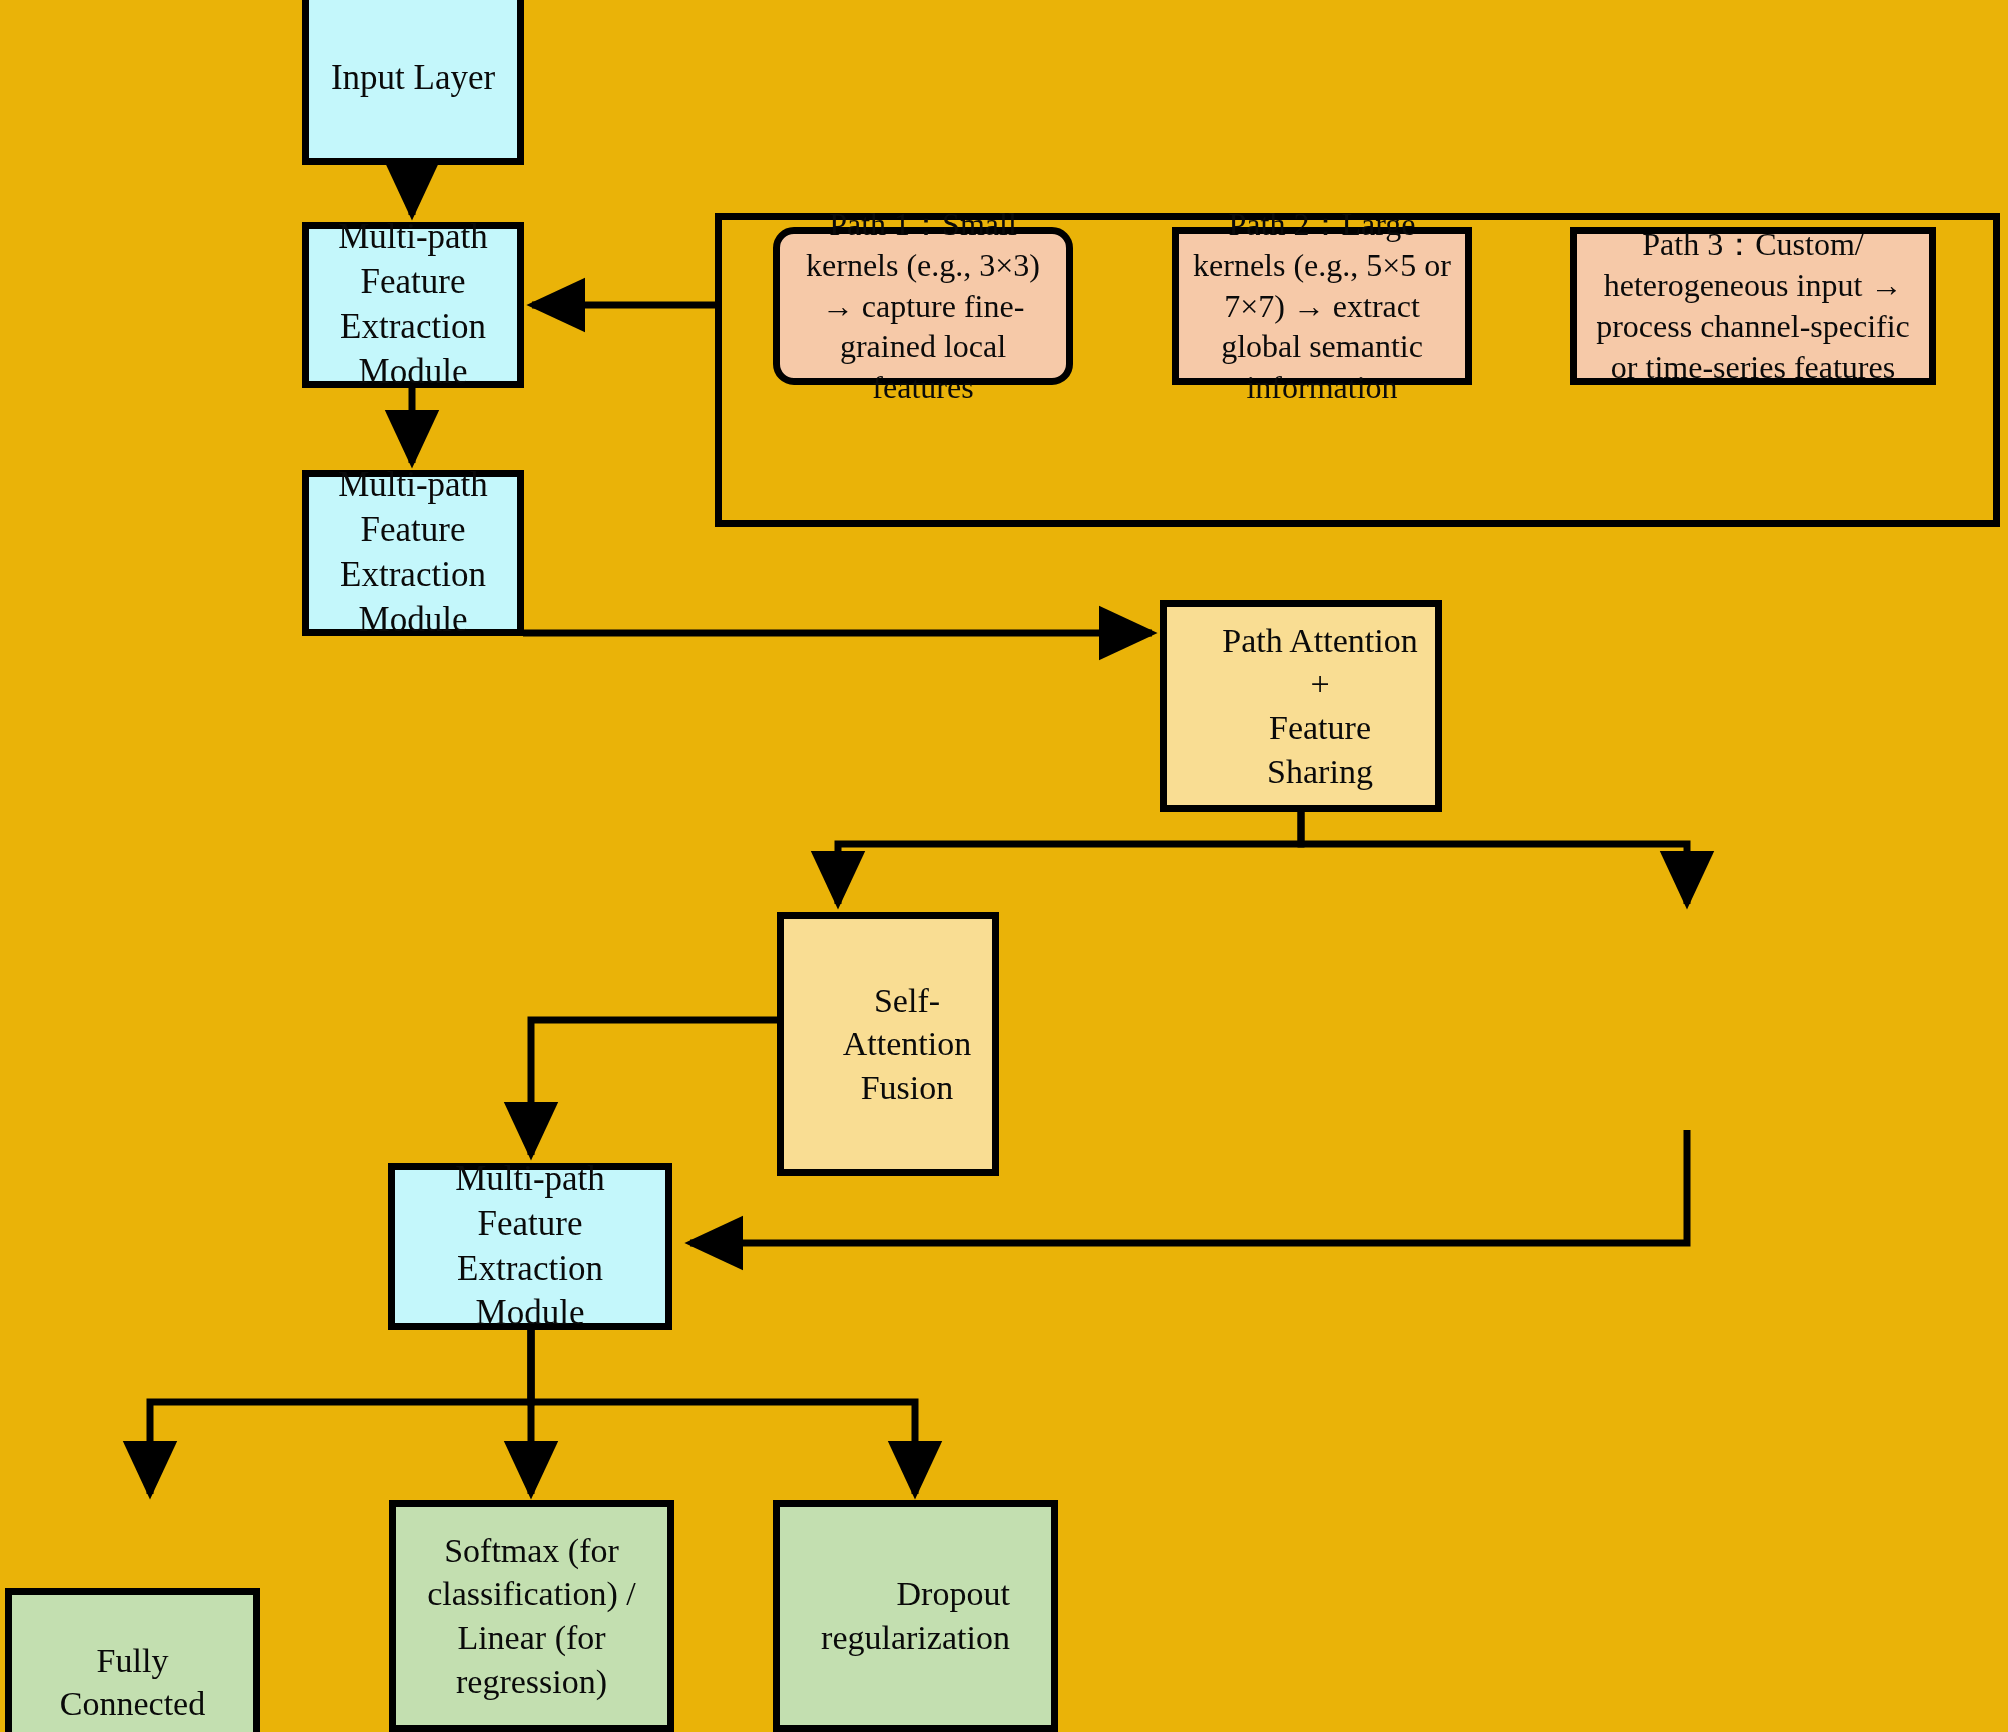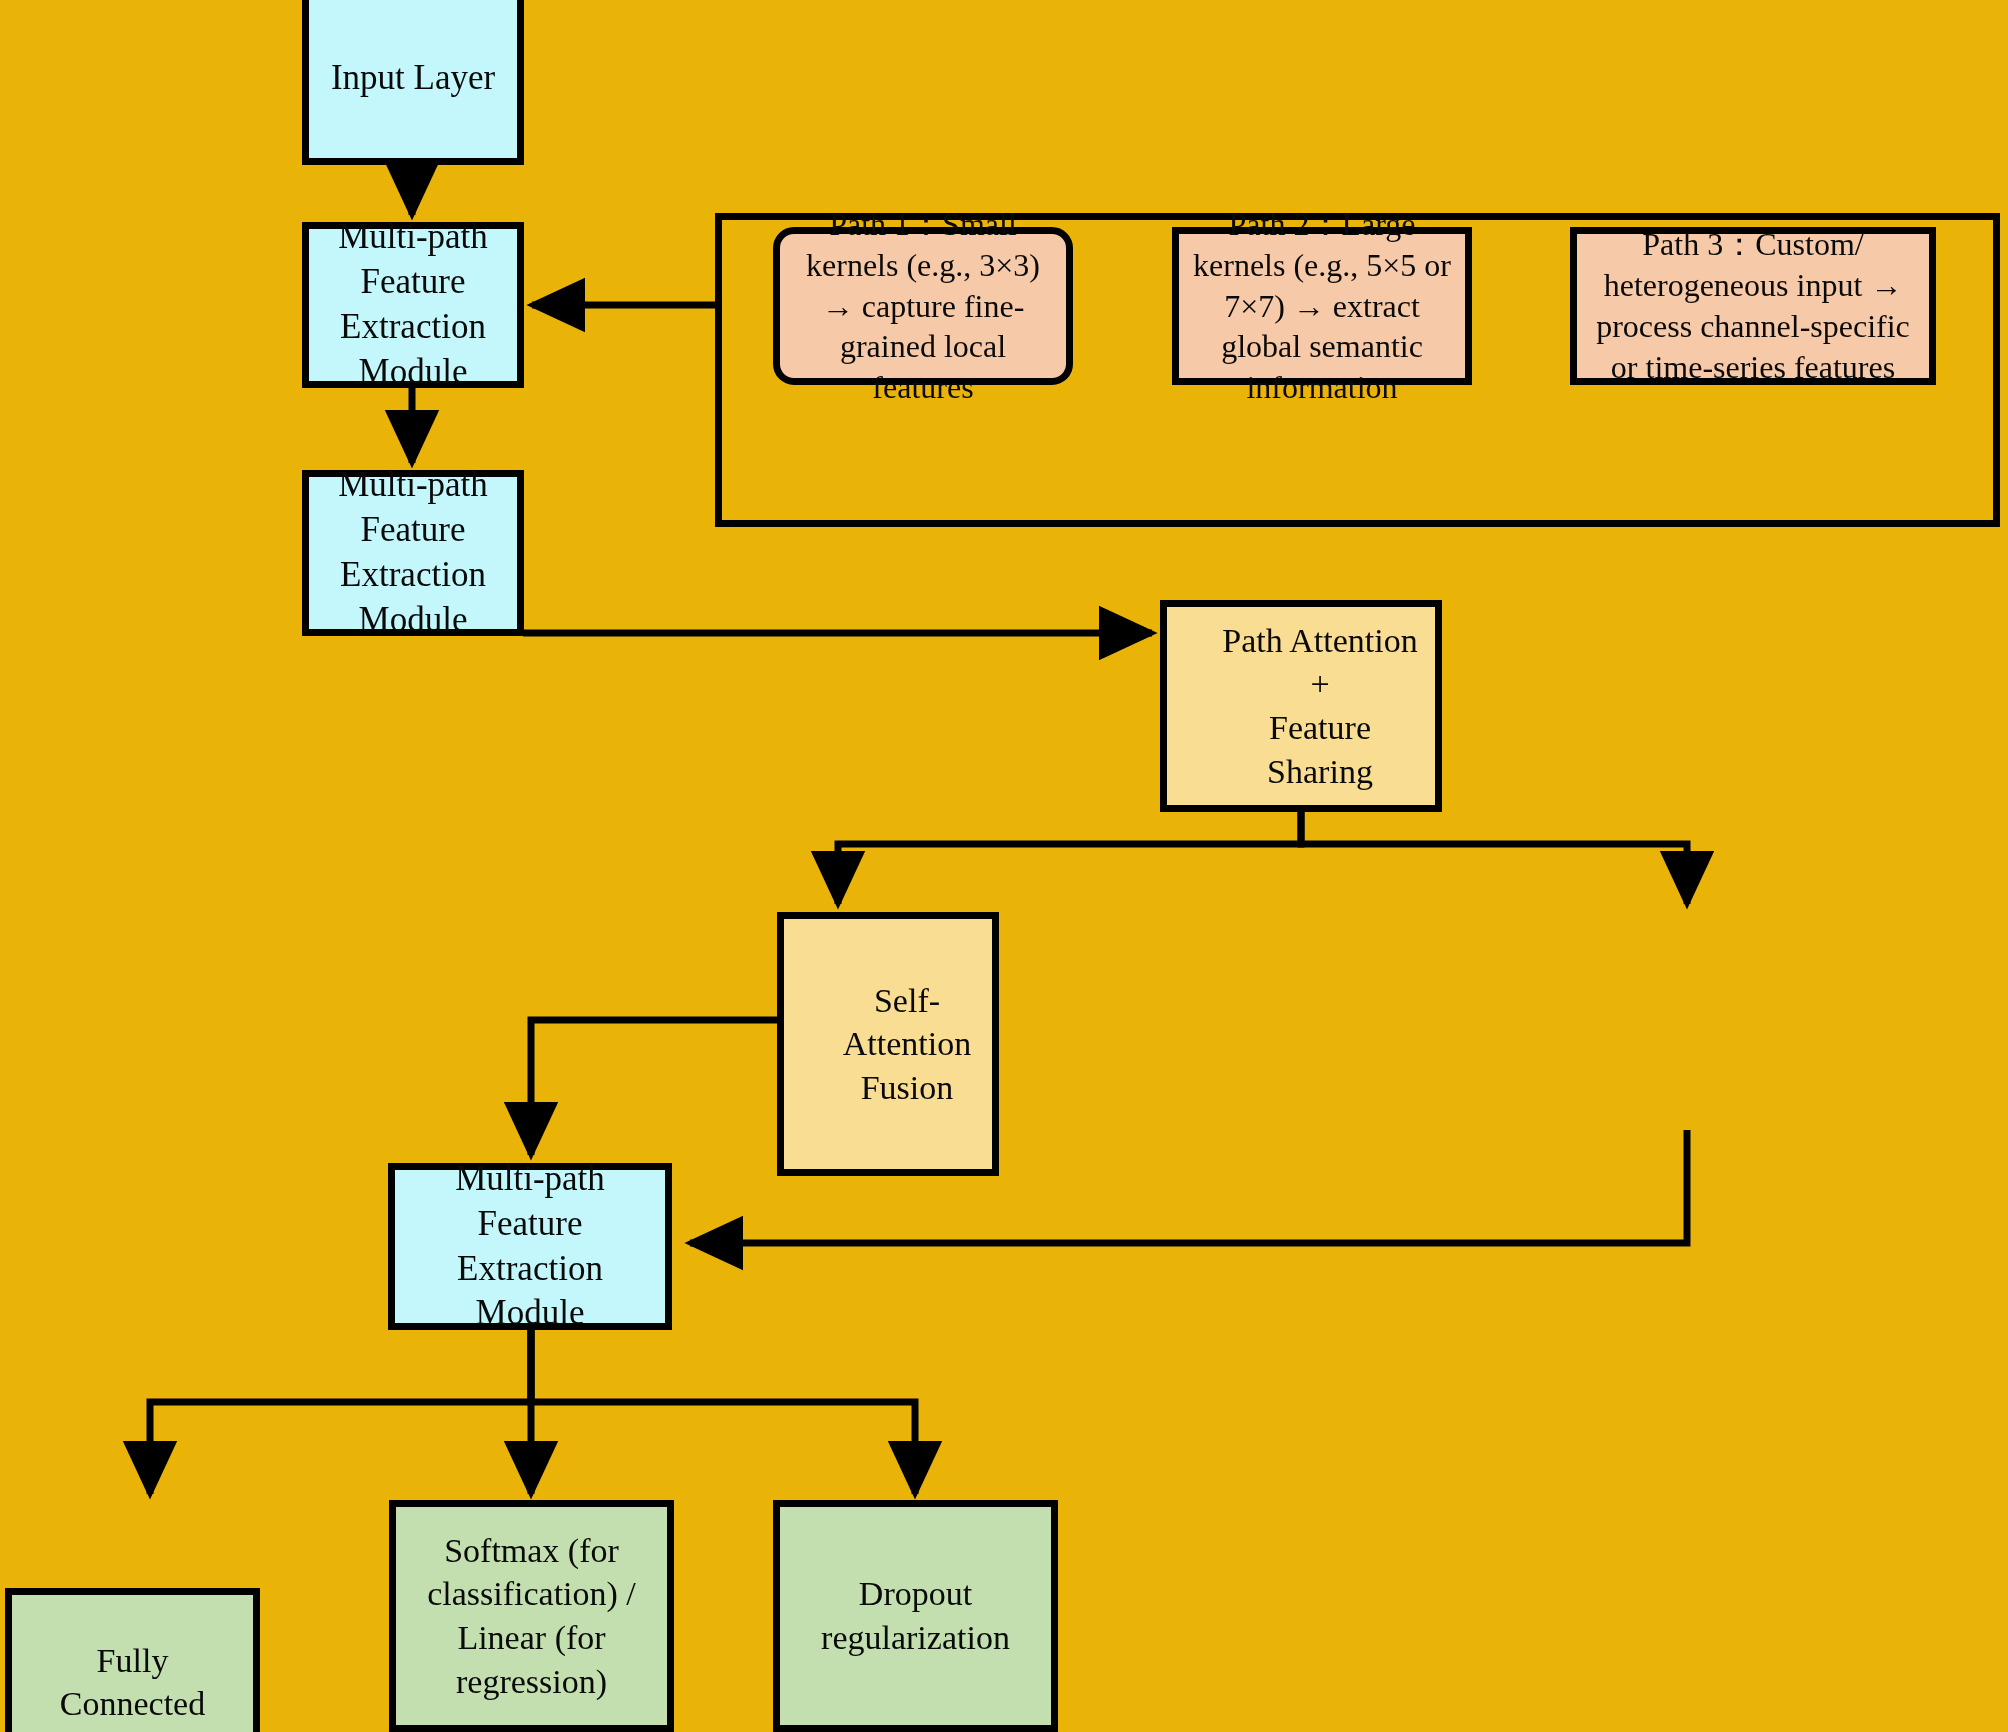--- a/index.html
+++ b/index.html
@@ -108,16 +108,16 @@
 Extraction Module</div>
 
   <div class="node green t34" style="left:5px;top:1588px;width:255px;height:232px;">Fully Connected
 Layer(s)</div>
 
   <div class="node green t34" style="left:389px;top:1500px;width:285px;height:232px;">Softmax (for
 classification) /
 Linear (for
 regression)</div>
 
-  <div class="node green t34" style="left:773px;top:1500px;width:285px;height:232px;">Dropout
+  <div class="node green t34" style="left:773px;top:1500px;width:285px;height:232px;text-align:right;">Dropout
 regularization</div>
 
 </div>
 
 </body></html>

